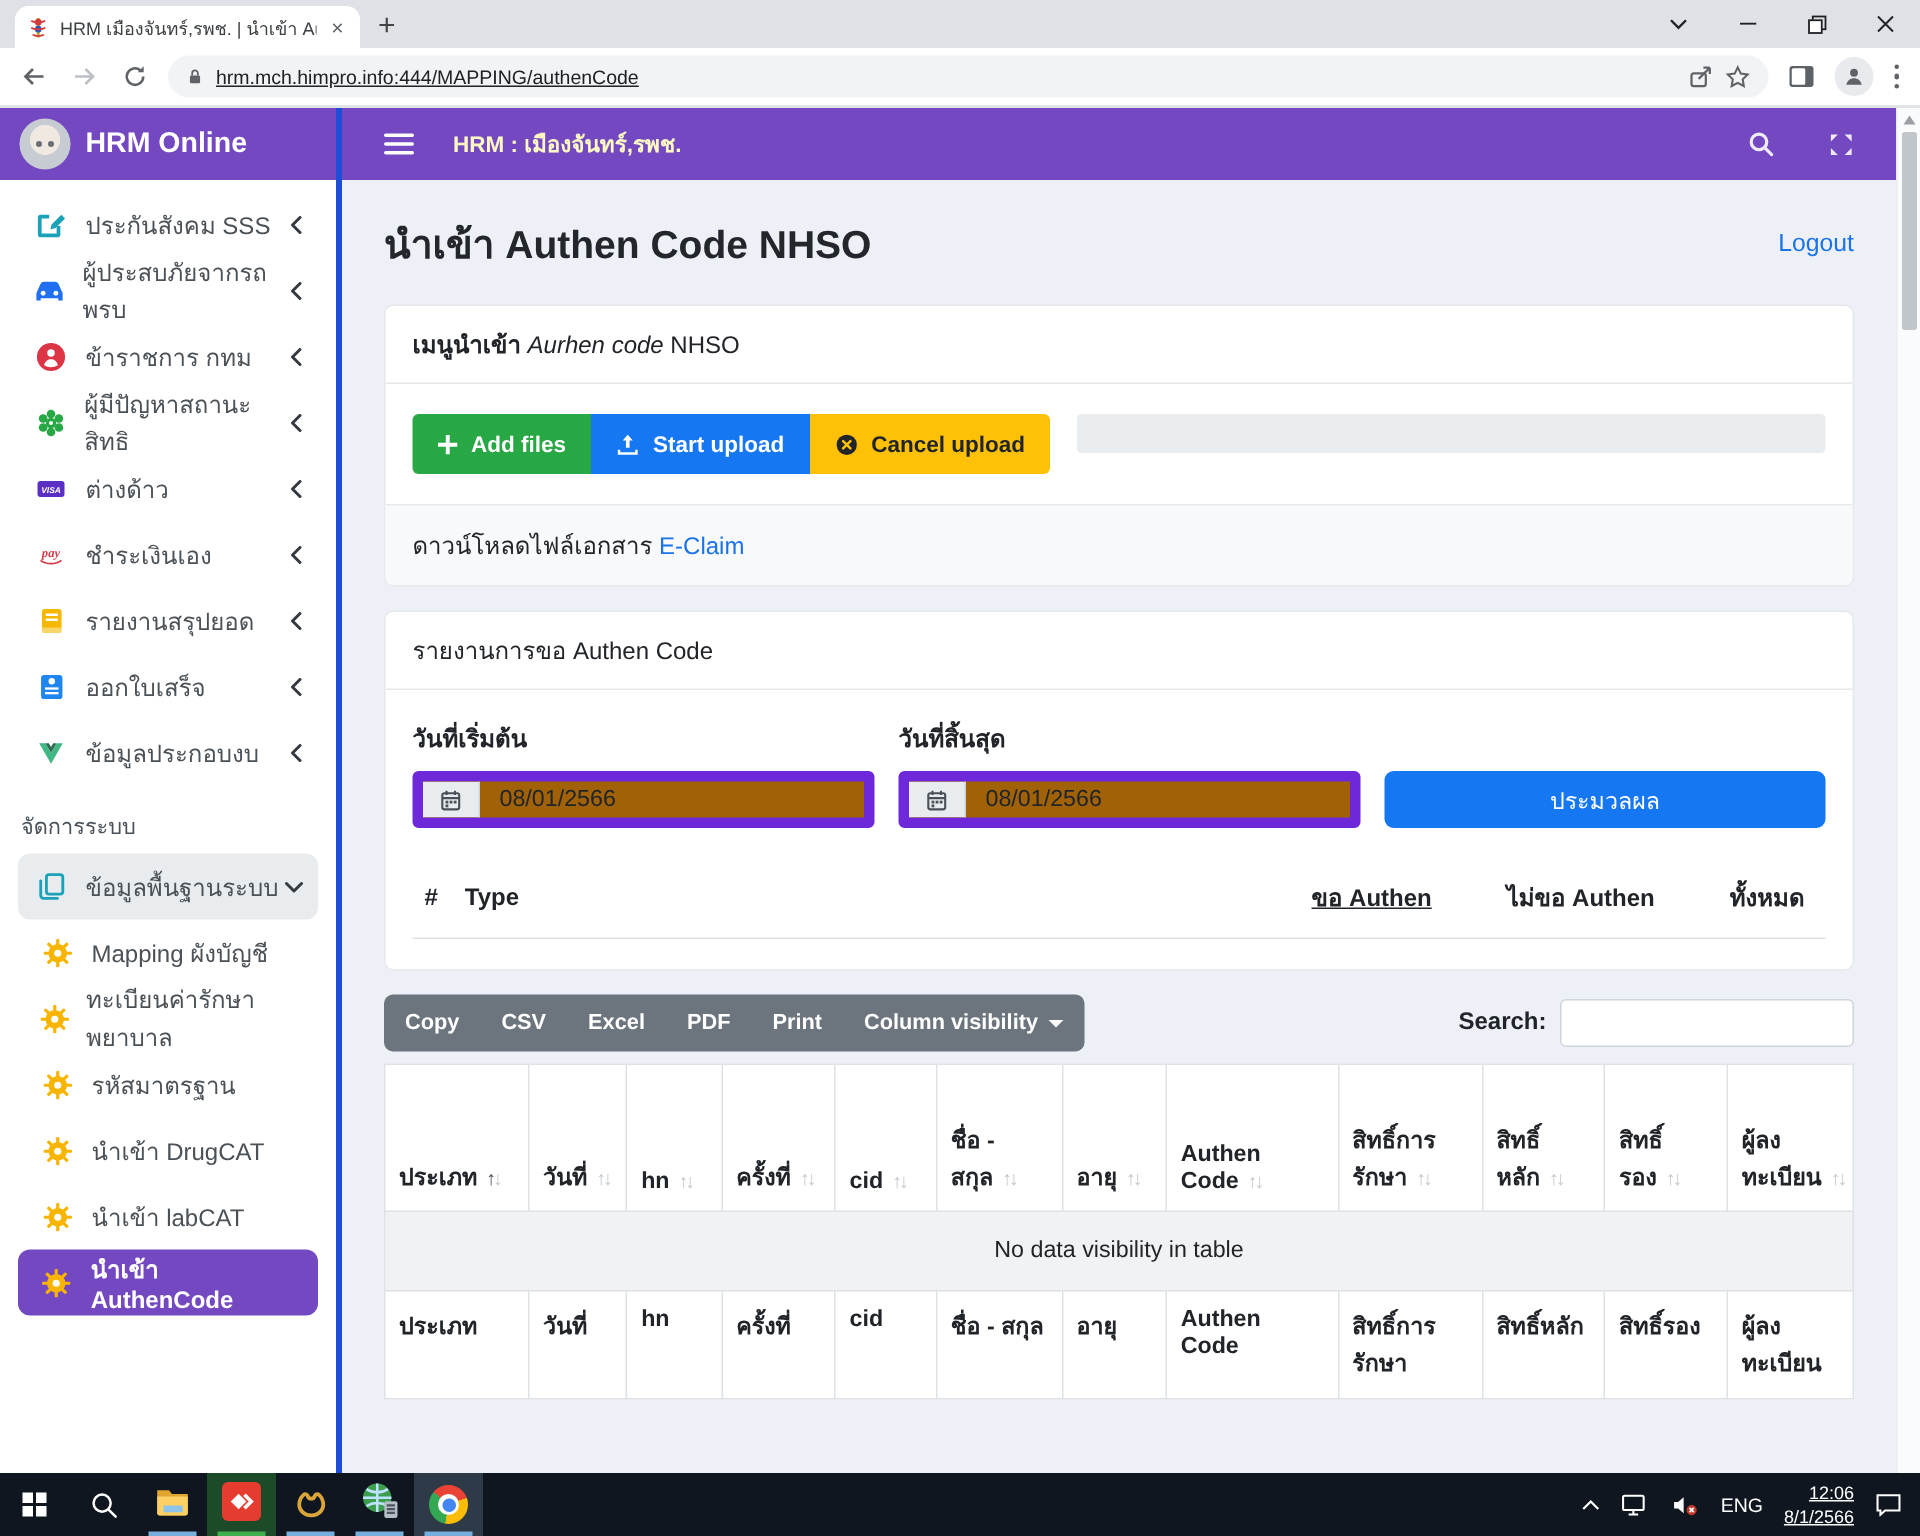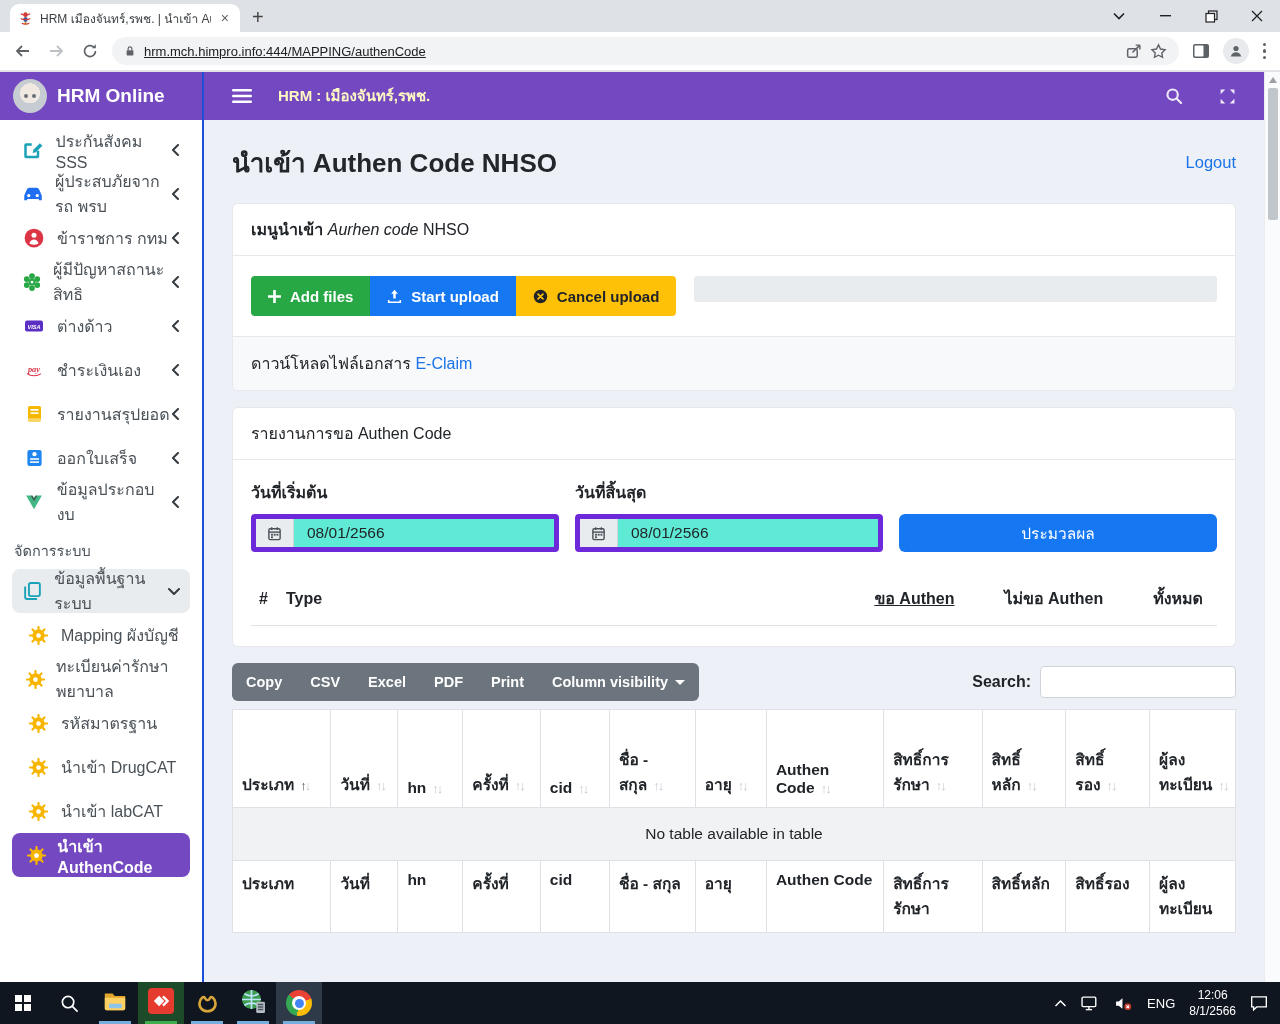--- a/index.html
+++ b/index.html
@@ -22,21 +22,21 @@
   .omnibox { flex:1; height:28px; background:#f1f3f4; border-radius:14px; display:flex; align-items:center; gap:8px; padding:0 12px; }
   .omni-url { font-size:13px; color:#202124; flex:1;text-decoration:underline; }
   .profile-dot { width:26px; height:26px; border-radius:50%; background:#e8eaed; display:flex; align-items:center; justify-content:center; }
   .kebab { display:flex; flex-direction:column; gap:3px; padding:0 4px; }
   .kebab i { width:3.5px; height:3.5px; border-radius:50%; background:#5f6368; }
 
   
   .app { height:910px; display:flex; position:relative; background:#edf1f7; }
 
   
-  .sidebar { width:250px; background:#fff; border-right:2px solid #1d4ed8; display:flex; flex-direction:column; }
+  .sidebar { width:250px; background:#fff; border-right:4px solid #1d4ed8; display:flex; flex-direction:column; }
   .brand { height:48px; background:#7448c1; display:flex; align-items:center; gap:10px; padding:0 13px; }
   .brand-name { color:#fff; font-weight:bold; font-size:19px; }
   .brand-avatar { width:34px; height:34px; border-radius:50%;
       background:radial-gradient(circle at 50% 42%, #efe9e2 0 38%, #c7ccd2 39% 100%); position:relative; }
   .brand-avatar:before, .brand-avatar:after { content:""; position:absolute; width:4px; height:4px; border-radius:50%; background:#6a6f75; top:15px; }
   .brand-avatar:before { left:11px; } .brand-avatar:after { right:11px; }
   .menu { padding:8px 12px 0; flex:1; }
   .menu-item { display:flex; align-items:center; height:44px; padding:0 10px; border-radius:8px; color:#4a5157; font-size:16px; }
   .menu-item .mi-icon { width:24px; margin-right:11px; display:flex; justify-content:center; }
   .menu-item .chev { margin-left:auto; display:flex; }
@@ -69,24 +69,24 @@
   .btn-green { background:#28a745; }
   .btn-blue  { background:#1677f2; border-radius:0; }
   .btn-amber { background:#ffc107; color:#212529; }
   .btn-row .btn:first-child { border-radius:4px 0 0 4px; }
   .btn-row .btn:nth-child(3) { border-radius:0 4px 4px 0; }
   .progress { flex:1; height:26px; margin-left:18px; background:#e9ecef; border-radius:3px; }
 
   .form-row { display:flex; align-items:flex-end; gap:16px; }
   .form-group { width:308px; }
   .form-label { display:block; font-weight:bold; font-size:16px; color:#212529; margin-bottom:9px; }
-  .input-group { display:flex; height:38px; border:5px solid #6d28d9; border-radius:4px; background:#5eead4; overflow:hidden; }
+  .input-group { display:flex; height:38px; border:7px solid #6d28d9; border-radius:4px; background:#a16207; overflow:hidden; }
   .ig-pre { width:38px; background:#e9ecef; border-right:1px solid #ced4da; display:flex; align-items:center; justify-content:center; }
   .input-group input { border:none; outline:none; flex:1; padding:0 13px; font-size:15.5px; color:#212529; font-family:inherit; background:transparent; }
-  .process-btn { margin-left:auto; width:318px; height:38px; background:#1677f2; color:#fff; border:none; border-radius:6px; font-size:15.5px; font-family:inherit; }
+  .process-btn { margin-left:auto; width:294px; height:38px; background:#1677f2; color:#fff; border:none; border-radius:6px; font-size:15.5px; font-family:inherit; }
 
   .summary-head { display:flex; align-items:center; margin-top:26px; padding:8px 8px 14px; border-bottom:1px solid #dee2e6; font-weight:bold; font-size:16px; color:#212529; }
   .summary-head .sh-type { margin-left:18px; }
   .summary-head .sh-want { margin-left:auto;text-decoration:underline; }
   .summary-head .sh-nowant { margin-left:50px; }
   .summary-head .sh-total { margin-left:50px; margin-right:6px; }
 
   .details-title { font-size:28px; font-weight:bold; color:#212529; margin:10px 0 16px; }
   .dt-toolbar { display:flex; align-items:center; margin-bottom:8px; }
   .dt-buttons { display:flex; background:#6c757d; border-radius:6px; overflow:hidden; }
@@ -116,21 +116,21 @@
   .tb-item.tile-green { background:#1d4a28; }
   .tb-item.tile-active { background:#2e3a47; }
   .win-logo { display:grid; grid-template-columns:7px 7px; grid-template-rows:7px 7px; gap:1.5px; }
   .win-logo i { background:#fff; }
   .chrome-ball { width:26px; height:26px; border-radius:50%;
       background:conic-gradient(from -50deg,#ea4335 0 33.3%,#fbbc05 0 66.6%,#34a853 0 100%); position:relative; }
   .chrome-ball:before { content:""; position:absolute; inset:6px; background:#fff; border-radius:50%; }
   .chrome-ball:after { content:""; position:absolute; inset:8.5px; background:#4285f4; border-radius:50%; }
   .tray { margin-left:auto; display:flex; align-items:center; gap:14px; padding-right:12px; }
   .tray-lang { font-size:13px; }
-  .tray-clock { font-size:12px; text-align:center; line-height:1.35; }
+  .tray-clock { font-size:12px; text-align:right; line-height:1.35;text-decoration:underline; }
 </style>
 </head>
 <body>
 
 <div class="tabstrip">
   <div class="tab">
     <span class="icn">
       <svg width="15" height="15" viewBox="0 0 16 16">
           <path d="M8 1v14" stroke="#c9a227" stroke-width="2"></path>
           <circle cx="8" cy="4" r="2.4" fill="#d23b3b"></circle>
@@ -670,21 +670,21 @@
               <th style="width: 68px;"><span>อายุ</span><span class="sort">↑↓</span></th>
               <th style="width: 112px;"><span>Authen Code</span><span class="sort">↑↓</span></th>
               <th style="width: 94px;"><span>สิทธิ์การรักษา</span><span class="sort">↑↓</span></th>
               <th style="width: 80px;"><span>สิทธิ์หลัก</span><span class="sort">↑↓</span></th>
               <th style="width: 80px;"><span>สิทธิ์รอง</span><span class="sort">↑↓</span></th>
               <th style="width: 82px;"><span>ผู้ลงทะเบียน</span><span class="sort">↑↓</span></th>
             </tr>
           </thead>
         <tbody>
             <tr>
-              <td class="empty" id="empty-cell" colspan="12">No table available in table</td>
+              <td class="empty" id="empty-cell" colspan="12">No data visibility in table</td>
             </tr>
           </tbody>
         <tfoot class="gfoot">
             <tr id="grid-foot-row">
               <th><span>ประเภท</span></th>
               <th><span>วันที่</span></th>
               <th><span>hn</span></th>
               <th><span>ครั้งที่</span></th>
               <th><span>cid</span></th>
               <th><span>ชื่อ - สกุล</span></th>

